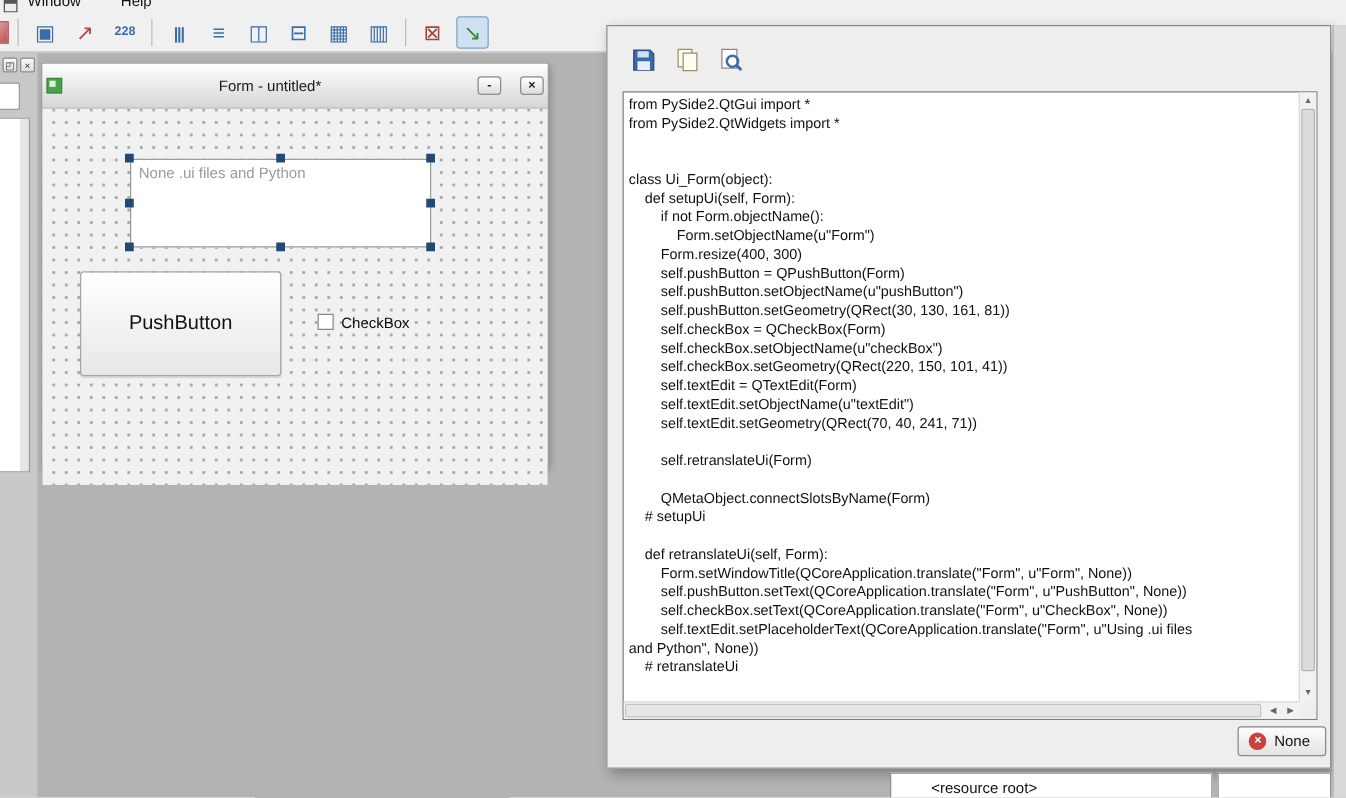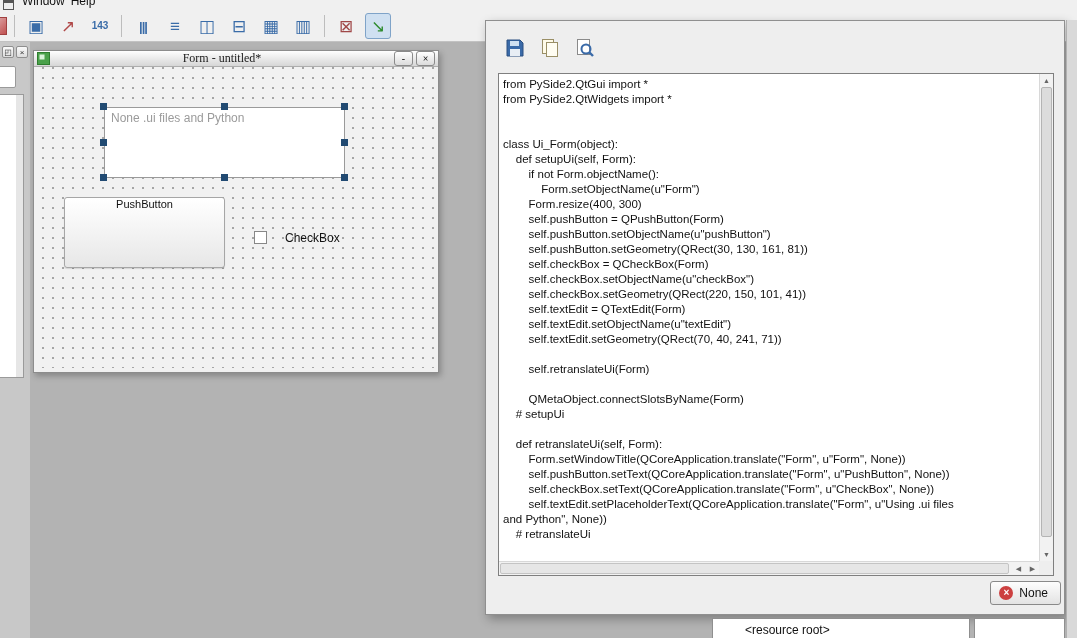--- a/index.html
+++ b/index.html
@@ -1,50 +1,50 @@
 <!DOCTYPE html>
 <html><head>
 <meta charset="utf-8">
 <style>
   html,body{margin:0;padding:0;}
   body{font-family:"Liberation Sans",sans-serif;}
   .screen{position:relative;width:1077px;height:638px;background:#b3b3b3;overflow:hidden;}
 
   
   .header{position:absolute;left:0;top:0;width:1077px;height:42px;background:#f0f0f0;border-bottom:1px solid #c2c2c2;box-sizing:border-box;}
-  .menubar{position:relative;height:10px;overflow:hidden;padding-left:22px;display:flex;gap:6px;}
+  .menubar{position:relative;height:10px;overflow:hidden;padding-left:22px;display:flex;gap:32px;}
   .menu-ico{position:absolute;left:3px;top:0px;width:9px;height:6px;border:1px solid #555;border-top-width:3px;background:#eee;}
   .menu-item{font-size:12px;position:relative;top:-6px;color:#111;}
   .toolbar{position:absolute;left:0;top:10px;height:32px;display:flex;align-items:center;}
   .tbtn{width:26px;height:26px;display:flex;align-items:center;justify-content:center;margin:0 3px;border-radius:3px;box-sizing:border-box;}
   .tbtn.selected{background:#cfe0f1;border:1px solid #7fa3c8;}
   .tglyph{font-size:17px;line-height:1;}
   .tglyph.txt{font-size:10px;font-weight:bold;}
   .tglyph.bars{font-size:13px;font-weight:bold;letter-spacing:-1px;}
   .tsep{width:1px;height:22px;background:#bdbdbd;margin:0 5px;}
   .tsliver{width:8px;height:24px;overflow:hidden;position:relative;margin-right:1px;}
   .tsliver-inner{width:20px;height:18px;margin-left:-13px;margin-top:3px;background:linear-gradient(135deg,#e8c2c2,#c05050);border:1px solid #a04040;box-sizing:border-box;}
 
   
   .left-dock{position:absolute;left:0;top:42px;width:30px;height:596px;background:#c8c8c8;}
   .dock-btn{position:absolute;top:4px;width:12px;height:12px;border:1px solid #8f8f8f;background:linear-gradient(#fafafa,#ddd);font-size:8px;line-height:11px;text-align:center;color:#333;border-radius:2px;box-sizing:border-box;}
   .dock-filter{position:absolute;left:-5px;top:24px;width:19px;height:20px;background:#fff;border:1px solid #9a9a9a;border-radius:2px;}
   .dock-list{position:absolute;left:-5px;top:52px;width:27px;height:282px;background:#fff;border:1px solid #9a9a9a;box-shadow:inset -7px 0 0 #e6e6e6;}
 
   
   .form-window{position:absolute;left:33px;top:50px;width:406px;height:323px;border:1px solid #8c8c8c;background:#f1f1f1;box-shadow:2px 3px 6px rgba(0,0,0,0.25);box-sizing:border-box;}
-  .fw-titlebar{height:16px;background:linear-gradient(#fefefe,#d6d6d6);border-bottom:1px solid #adadad;display:flex;align-items:center;padding:0 3px;gap:3px;box-sizing:border-box;font-family:Liberation Serif, serif;}
+  .fw-titlebar{height:36px;background:linear-gradient(#fefefe,#d6d6d6);border-bottom:1px solid #adadad;display:flex;align-items:center;padding:0 3px;gap:15px;box-sizing:border-box;}
   .fw-title{flex:1;text-align:center;font-size:12px;color:#1a1a1a;}
   .fw-btn{width:19px;height:15px;border:1px solid #8a8a8a;border-radius:3px;background:linear-gradient(#ffffff,#dcdcdc);font-size:10px;line-height:13px;text-align:center;font-weight:bold;color:#222;box-sizing:border-box;}
   .fw-body{position:relative;height:301px;background-color:#f1f1f1;background-image:radial-gradient(circle,#a5a5a5 1px,transparent 1.4px);background-size:10px 10px;background-position:4px 6px;overflow:hidden;}
   .fw-textedit{position:absolute;left:70px;top:40px;width:241px;height:71px;background:#fff;border:1px solid #9a9a9a;box-sizing:border-box;}
   .fw-placeholder{display:block;padding:3px 6px;color:#9b9b9b;font-size:12px;}
   .handle{position:absolute;width:7px;height:7px;background:#214a72;}
-  .fw-pushbutton{position:absolute;left:30px;top:130px;width:161px;height:71px;border:1px solid #a6a6a6;border-radius:3px;background:linear-gradient(#ffffff,#f2f2f2 55%,#e7e7e7);display:flex;justify-content:center;font-size:11px;color:#111;box-shadow:0 1px 1px rgba(0,0,0,0.12);box-sizing:border-box;}
-  .fw-checkbox{position:absolute;left:220px;top:150px;width:101px;height:41px;display:flex;align-items:center;gap:18px;font-size:12px;color:#111;}
+  .fw-pushbutton{position:absolute;left:30px;top:130px;width:161px;height:84px;border:1px solid #a6a6a6;border-radius:3px;background:linear-gradient(#ffffff,#f2f2f2 55%,#e7e7e7);display:flex;align-items:center;justify-content:center;font-size:16px;color:#111;box-shadow:0 1px 1px rgba(0,0,0,0.12);box-sizing:border-box;}
+  .fw-checkbox{position:absolute;left:220px;top:150px;width:101px;height:41px;display:flex;align-items:center;gap:6px;font-size:12px;color:#111;}
   .cb-box{width:13px;height:13px;background:#fff;border:1px solid #878787;box-sizing:border-box;}
 
   
   .code-dialog{position:absolute;left:485px;top:20px;width:580px;height:595px;background:#eeeeee;border:1px solid #8f8f8f;box-shadow:3px 4px 10px rgba(0,0,0,0.3);box-sizing:border-box;}
   .cd-toolbar{position:absolute;left:16px;top:14px;display:flex;gap:9px;}
   .cd-tbtn{width:26px;height:26px;display:flex;align-items:center;justify-content:center;border-radius:3px;}
   .cd-code{position:absolute;left:12px;top:52px;width:556px;height:503px;background:#fff;border:1px solid #7f7f7f;box-sizing:border-box;}
   .cd-pre{position:absolute;left:0;top:0;right:14px;bottom:14px;margin:0;padding:3px 2px 0 4px;font-family:"Liberation Sans",sans-serif;font-size:11.5px;line-height:15px;white-space:pre-wrap;overflow:hidden;color:#111;}
   .vscroll{position:absolute;top:0;right:0;bottom:14px;width:14px;background:#f2f2f2;border-left:1px solid #d8d8d8;box-sizing:border-box;}
   .sarrow{position:absolute;width:13px;height:13px;font-size:7px;color:#666;text-align:center;line-height:13px;}
@@ -78,21 +78,21 @@
         <div class="tsliver-inner"></div>
       </div>
       <div class="tsep"></div>
       <div class="tbtn">
           <span class="tglyph" style="color: rgb(58, 108, 168);">▣</span>
         </div>
       <div class="tbtn">
           <span class="tglyph" style="color: rgb(176, 72, 72);">↗</span>
         </div>
       <div class="tbtn">
-          <span class="tglyph txt" style="color: rgb(58, 108, 168);">143</span>
+          <span class="tglyph txt" style="color: rgb(58, 108, 168);">228</span>
         </div>
       <div class="tsep"></div>
       <div class="tbtn">
           <span class="tglyph bars" style="color: rgb(58, 108, 168);">|||</span>
         </div>
       <div class="tbtn">
           <span class="tglyph" style="color: rgb(58, 108, 168);">≡</span>
         </div>
       <div class="tbtn">
           <span class="tglyph" style="color: rgb(58, 108, 168);">◫</span>

